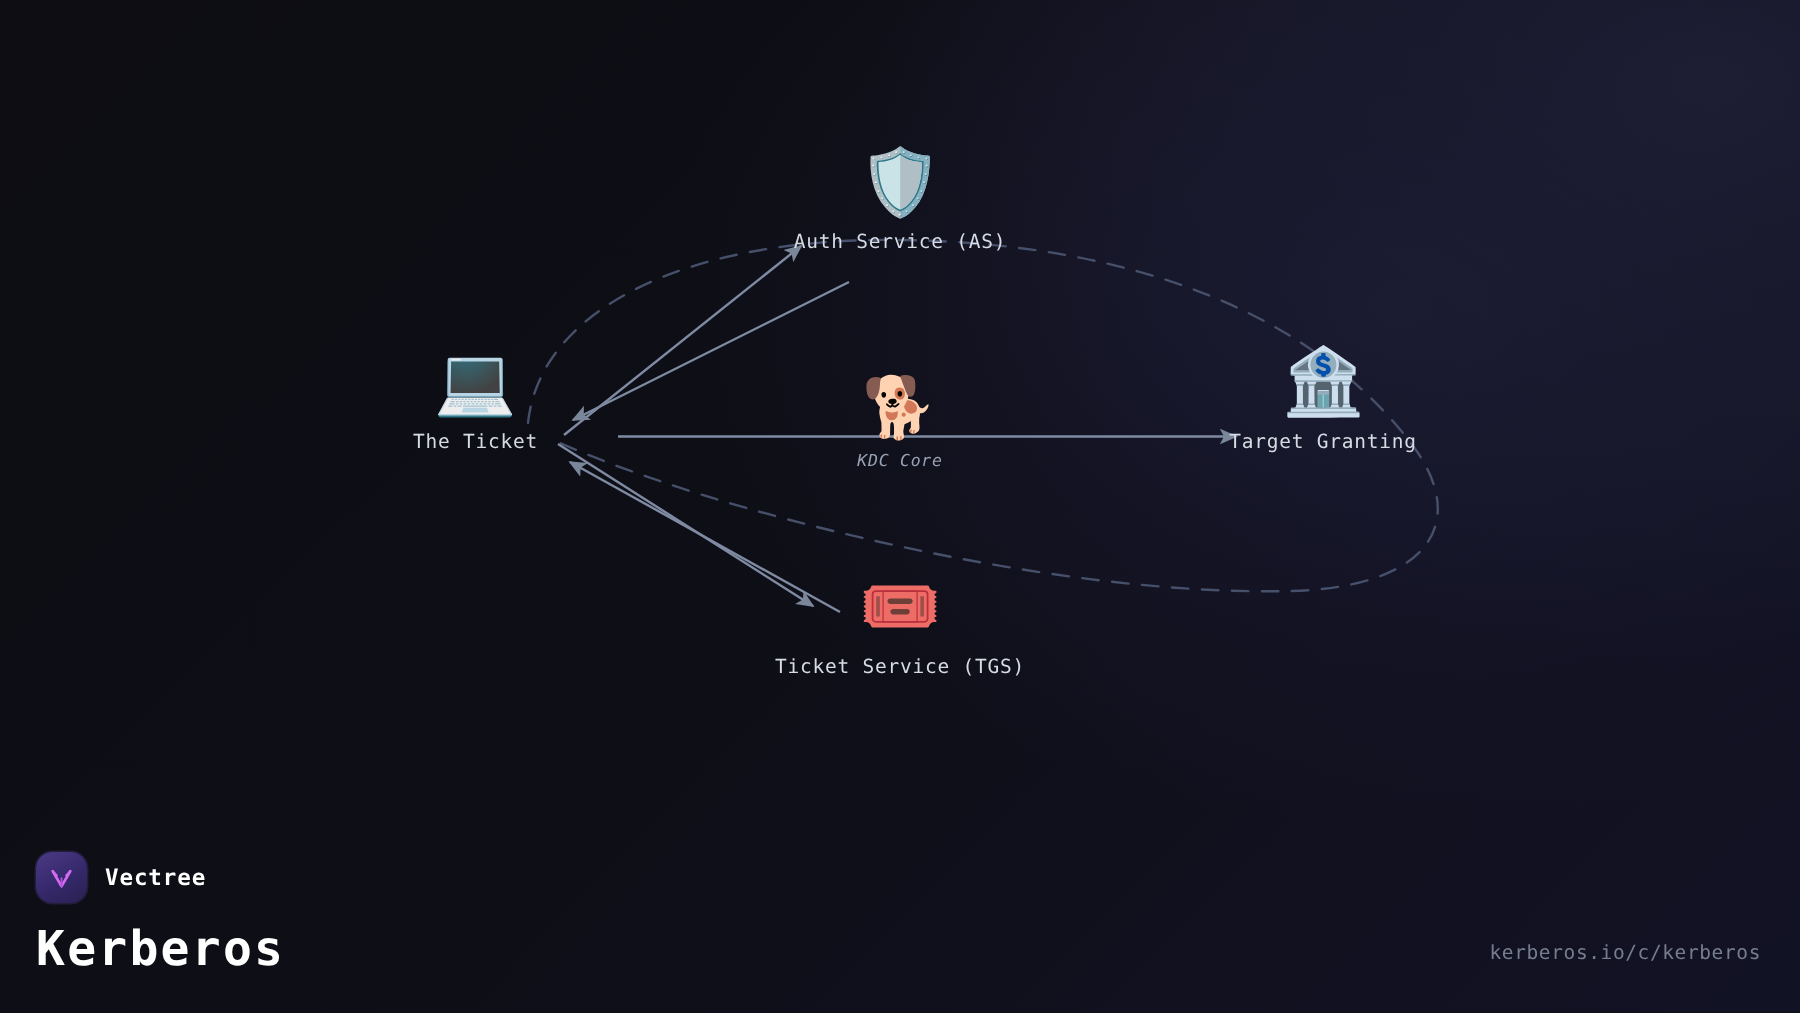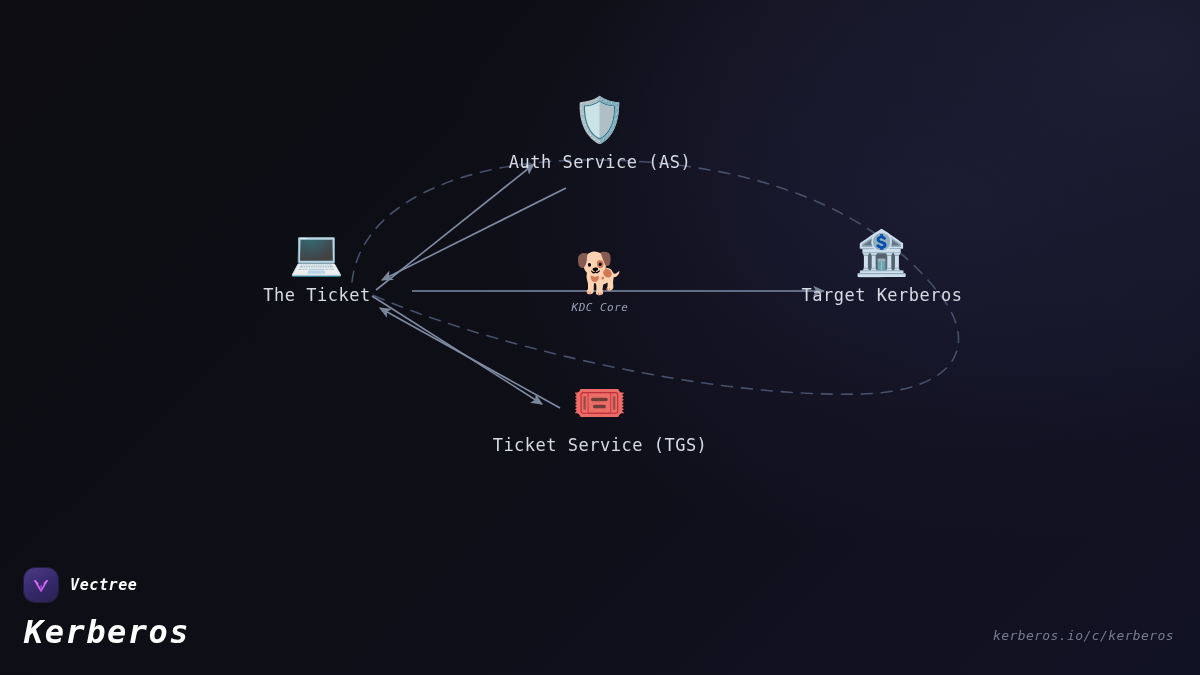--- a/index.html
+++ b/index.html
@@ -34,31 +34,30 @@
     line-height:1;
     text-align:center;
   }
   .node .caption {
     margin-top:10px;
     font-family:"DejaVu Sans Mono", monospace;
     white-space:nowrap;
     letter-spacing:0.5px;
   }
   .node.primary .glyph   { font-size:44px; }
-  .node.primary .caption { font-size:17px; color:#d6dbe4; }
+  .node.primary .caption { font-size:13px; color:#d6dbe4; }
   .node.core .glyph      { font-size:40px; }
   .node.core .caption    { font-size:11px; color:#99a2b5; margin-top:8px;font-style:italic; }
 
   
   #footer {
     position:absolute;
     left:0; right:0; bottom:0;
     height:115px;
     padding:0 26px;
-    font-style:italic;
   }
   #brand-row {
     position:absolute;
     left:24px; top:8px;
     display:flex; align-items:center; gap:12px;
   }
   #logo-mark {
     width:34px; height:34px;
     border-radius:11px;
     background:linear-gradient(150deg,#4b3a86 0%,#35286b 55%,#2a2150 100%);
@@ -126,21 +125,21 @@
     <div class="caption">KDC Core</div>
   </div>
 
   <div class="node primary" style="left:600px; top:418px;">
     <div class="glyph">🎟️</div>
     <div class="caption">Ticket Service (TGS)</div>
   </div>
 
   <div class="node primary" style="left:882px; top:268px;">
     <div class="glyph">🏦</div>
-    <div class="caption">Target Kerberos</div>
+    <div class="caption">Target Granting</div>
   </div>
 
   <div id="footer">
 
     <div id="brand-row">
       <div id="logo-mark">
         <svg width="20" height="20" viewBox="0 0 24 24" aria-hidden="true">
           <path d="M5 7 L12 19 L19 7" fill="none" stroke="#d36bf0" stroke-width="2.1" stroke-linecap="round" stroke-linejoin="round"></path>
           <path d="M5 7 L8.2 10.4" fill="none" stroke="#d36bf0" stroke-width="1.7" stroke-linecap="round"></path>
           <path d="M19 7 L15.8 10.4" fill="none" stroke="#d36bf0" stroke-width="1.7" stroke-linecap="round"></path>

